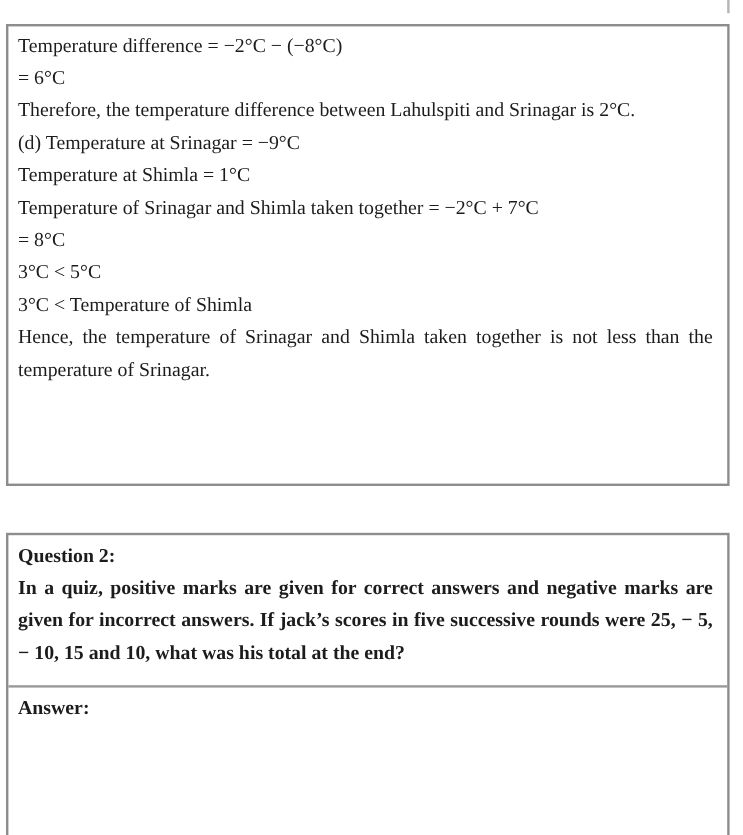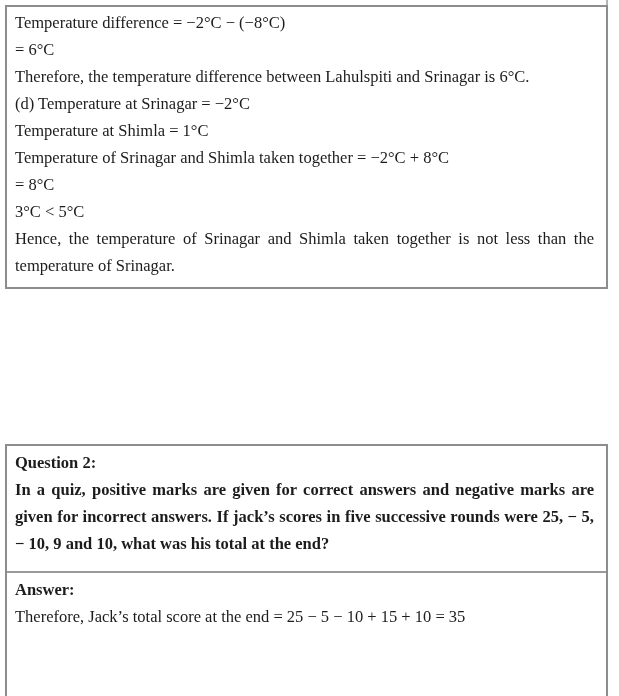--- a/index.html
+++ b/index.html
@@ -18,22 +18,22 @@
   }
   .box {
     position: absolute;
     left: 5px;
     width: 603px;
     border: 2px solid #8d8d8d;
     box-sizing: border-box;
     background: #ffffff;
   }
   .box1 {
-    top: 5px;
-    height: 284px;
+    top: 20px;
+    height: 385px;
     padding: 2px 12px 0 8px;
   }
   .box2 {
     top: 444px;
     height: 259px;
     padding: 0;
   }
   .cell {
     box-sizing: border-box;
     padding: 3px 12px 0 8px;
@@ -64,34 +64,34 @@
 </style>
 </head>
 <body>
 
 <div class="artifact-line"></div>
 
 <section class="box box1">
   <div>
       <p>Temperature difference = −2°C − (−8°C)</p>
       <p>= 6°C</p>
-      <p>Therefore, the temperature difference between Lahulspiti and Srinagar is 6°C.</p>
-      <p>(d) Temperature at Srinagar = −2°C</p>
+      <p>Therefore, the temperature difference between Lahulspiti and Srinagar is 2°C.</p>
+      <p>(d) Temperature at Srinagar = −9°C</p>
       <p>Temperature at Shimla = 1°C</p>
-      <p>Temperature of Srinagar and Shimla taken together = −2°C + 8°C</p>
+      <p>Temperature of Srinagar and Shimla taken together = −2°C + 7°C</p>
       <p>= 8°C</p>
       <p>3°C &lt; 5°C</p>
+      <p>3°C &lt; Temperature of Shimla</p>
       <p>Hence, the temperature of Srinagar and Shimla taken together is not less than the temperature of Srinagar.</p>
     </div>
 </section>
 
 <section class="box box2">
   <div class="cell question-cell">
     <p class="bold">Question 2:</p>
-    <p class="bold">In a quiz, positive marks are given for correct answers and negative marks are given for incorrect answers. If jack’s scores in five successive rounds were 25, − 5, − 10, 9 and 10, what was his total at the end?</p>
+    <p class="bold">In a quiz, positive marks are given for correct answers and negative marks are given for incorrect answers. If jack’s scores in five successive rounds were 25, − 5, − 10, 15 and 10, what was his total at the end?</p>
   </div>
   <div class="cell answer-cell">
     <p class="bold">Answer:</p>
     <div>
-        <p>Therefore, Jack’s total score at the end = 25 − 5 − 10 + 15 + 10 = 35</p>
       </div>
   </div>
 </section>
 
 </body></html>

